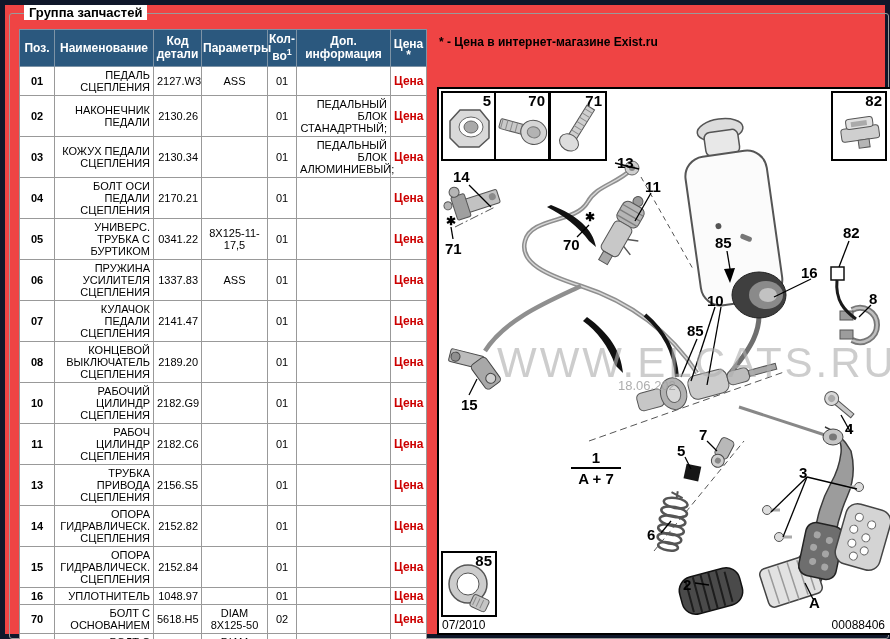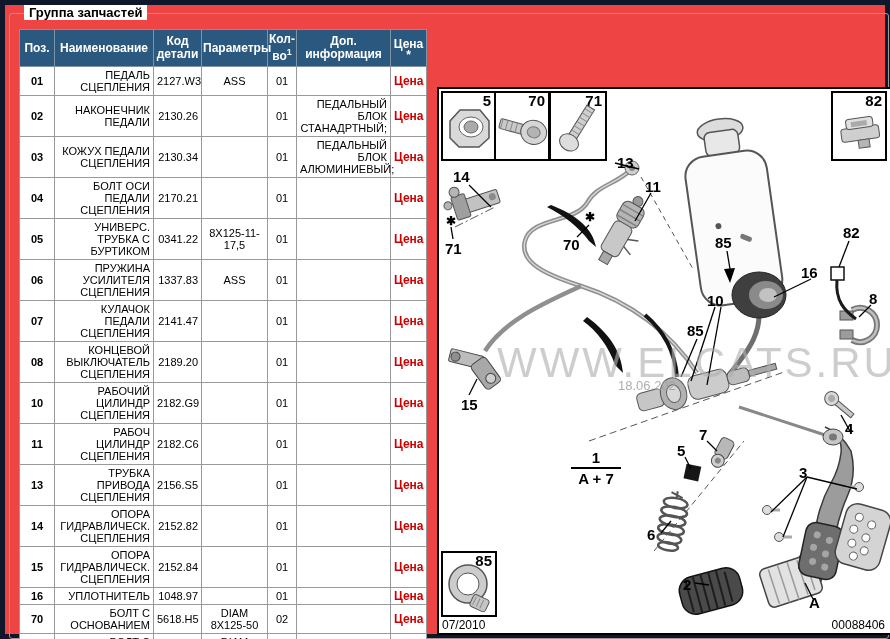--- a/index.html
+++ b/index.html
@@ -230,20 +230,21 @@
       <td class="c-params">DIAM 8X125-20</td>
       <td class="c-qty">01</td>
       <td class="c-info"></td>
       <td class="c-price"><a class="price-link">Цена</a></td>
     </tr>
 
   </tbody>
   </table>
 
   <div class="notes">
+    <div class="note"><span>*</span> <span>- Цена в интернет-магазине Exist.ru</span></div>
   </div>
 
   <div class="panel">
 
     <svg class="drawing" width="451" height="544" viewBox="0 0 451 544">
 
       <g stroke="#555" stroke-width="1" fill="none">
         <path d="M268 96 L268 156 L285 160" stroke-dasharray="9 3 2 3"></path>
         <path d="M16 138 L56 118" stroke-dasharray="9 3 2 3"></path>
         <path d="M202 88 L254 180" stroke-dasharray="5 4"></path>

